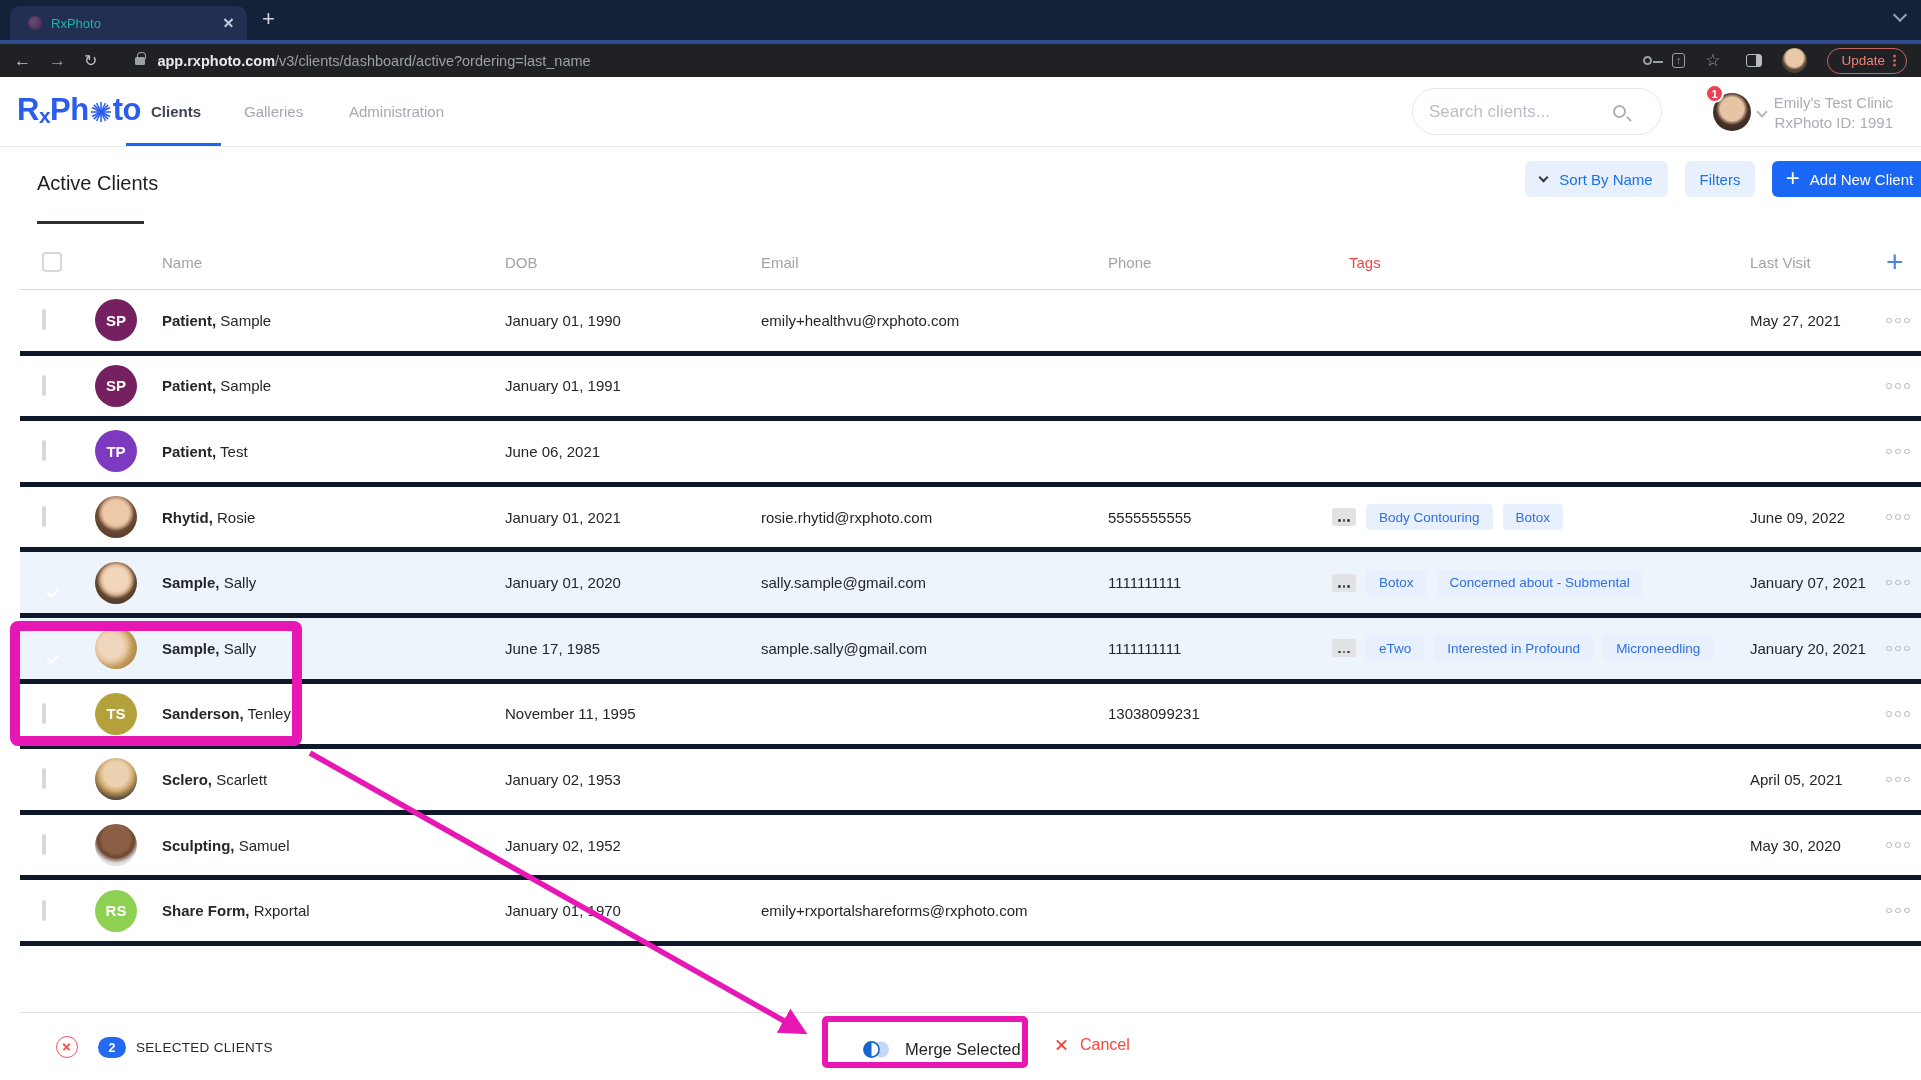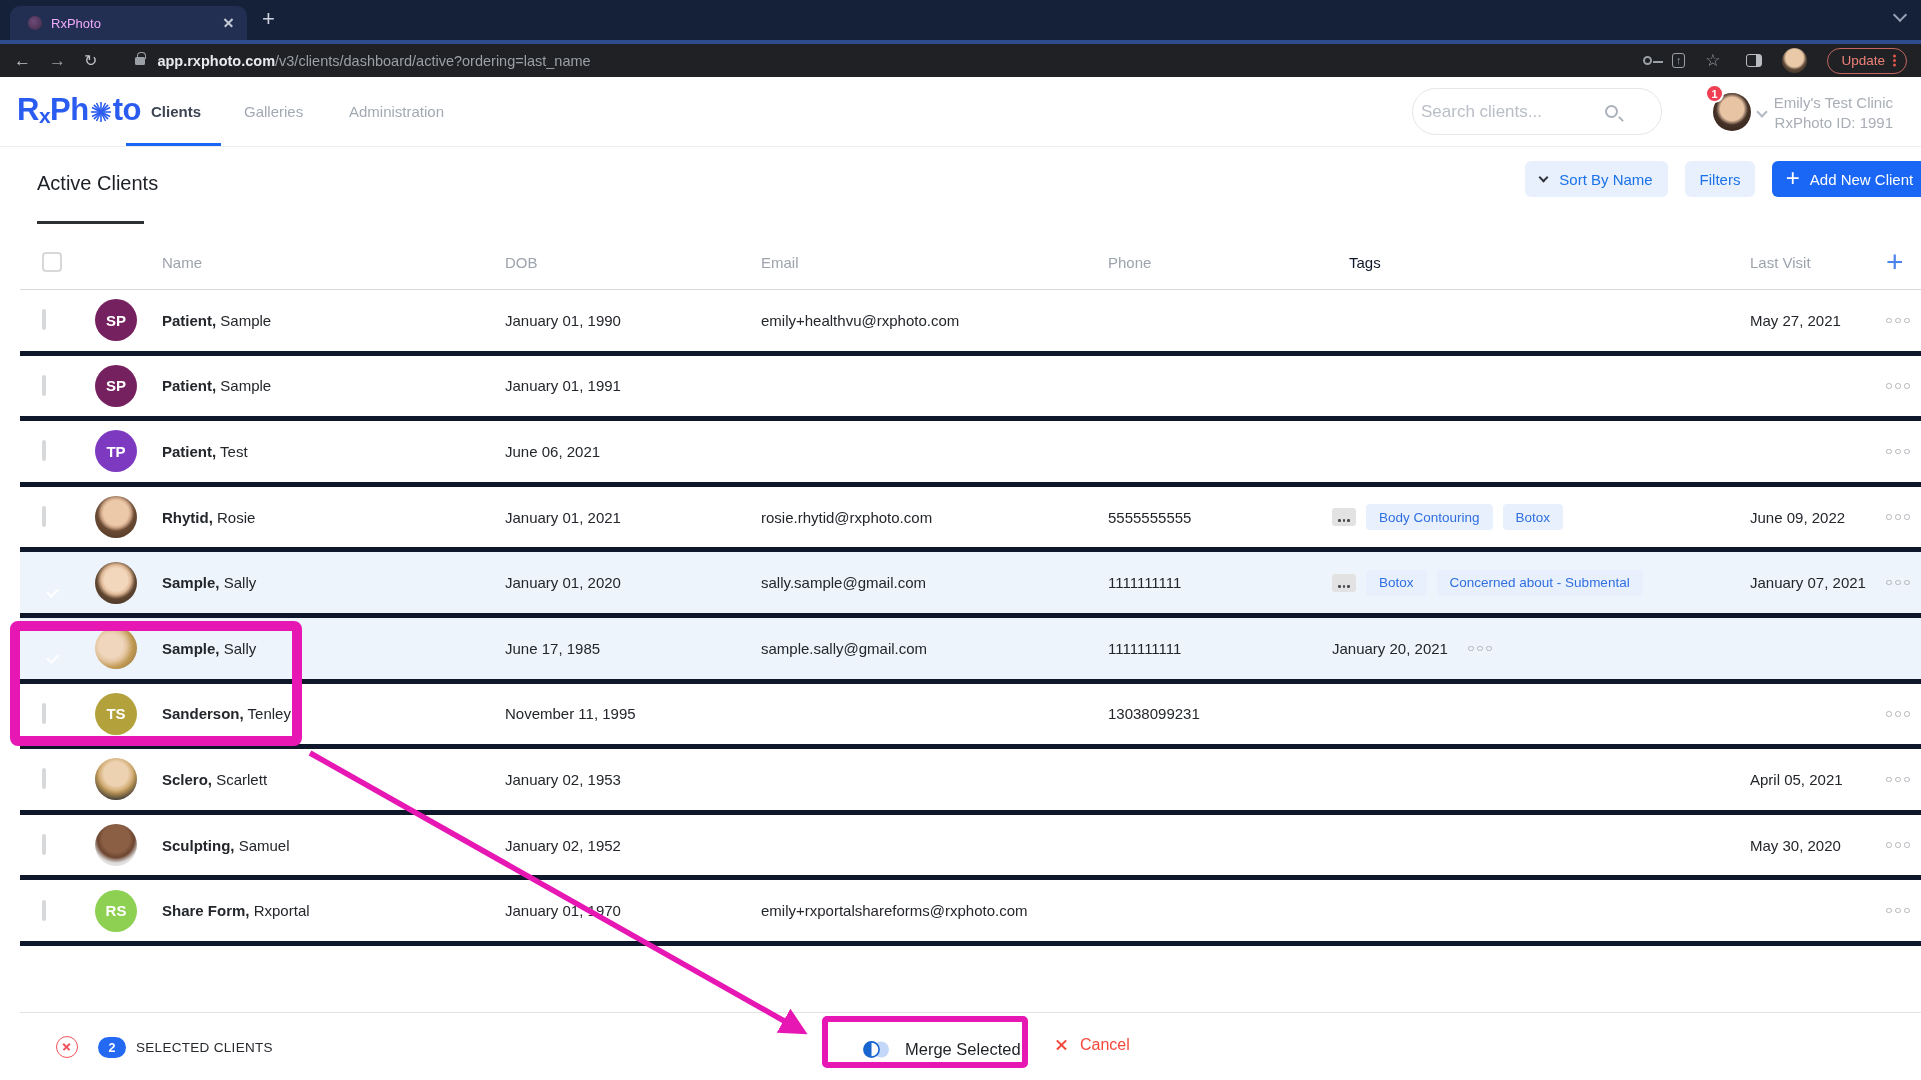--- a/index.html
+++ b/index.html
@@ -5,21 +5,21 @@
   * { margin:0; padding:0; box-sizing:border-box; }
   html,body { width:1921px; height:1080px; overflow:hidden; background:#fff;
     font-family:"Liberation Sans", sans-serif; }
 
   
   .tabbar { position:relative; width:100%; height:40px; background:#152039; }
   .tab { position:absolute; left:10px; top:6px; width:237px; height:34px;
     background:#232f52; border-radius:10px 10px 0 0; display:flex; align-items:center; padding:0 10px; }
   .favicon { width:14px; height:14px; border-radius:50%;
     background:radial-gradient(circle at 40% 40%, #6e4a78, #3c2947); margin:0 9px 0 8px; }
-  .tab-title { color:#f0abfc; font-size:13px; }
+  .tab-title { color:#14b8a6; font-size:13px; }
   .tab-close { margin-left:auto; position:relative; width:16px; height:16px; }
   .tab-close::before, .tab-close::after { content:""; position:absolute; left:2px; top:7px;
     width:11px; height:1.6px; background:#c3c9d4; }
   .tab-close::before { transform:rotate(45deg); } .tab-close::after { transform:rotate(-45deg); }
   .newtab { position:absolute; left:262px; top:8px; color:#cdd3de; font-size:22px; font-weight:300; line-height:22px; }
   .winchev { position:absolute; right:16px; top:10px; width:10px; height:10px;
     border-right:2px solid #99a2b6; border-bottom:2px solid #99a2b6; transform:rotate(45deg); }
   .themeline { width:100%; height:4px; background:#2e4c8e; }
   .urlbar { position:relative; width:100%; height:33px; background:#202124;
     display:flex; align-items:center; }
@@ -51,21 +51,21 @@
   .appheader { position:relative; width:100%; height:70px; background:#fff; border-bottom:1px solid #ececec; }
   .logo { position:absolute; left:17px; top:15px; color:#2b5cf0; font-size:31px; font-weight:600;
     letter-spacing:-0.5px; display:flex; align-items:baseline; }
   .logo .subx { font-size:21px; position:relative; top:3px; }
   .logo svg { position:relative; top:3px; margin:0 1px; }
   .nav-item { position:absolute; top:26px; font-size:15px; color:#a3a9b3; }
   .nav-item.active { color:#3d4453; font-weight:600; }
   .nav-underline { position:absolute; left:126px; bottom:0; width:95px; height:3.5px; background:#1a66f5; }
   .search-wrap { position:absolute; left:1412px; top:11px; width:250px; height:47px;
     border:1.5px solid #e4e6e9; border-radius:24px; display:flex; align-items:center; }
-  .search-wrap input { border:none; outline:none; background:transparent; margin-left:8px;
+  .search-wrap input { border:none; outline:none; background:transparent; margin-left:16px;
     font-size:17px; color:#be185d; width:180px; font-family:"Liberation Sans", sans-serif; }
   .search-wrap input::placeholder { color:#b9bec7; }
   .mag { position:relative; width:13px; height:13px; border:2px solid #aab0b9; border-radius:50%; margin-left:4px; }
   .mag::after { content:""; position:absolute; left:11px; top:11px; width:6px; height:2px;
     background:#aab0b9; transform:rotate(45deg); }
   .hdr-avatar { position:absolute; left:1713px; top:16px; width:38px; height:38px; border-radius:50%;
     background:radial-gradient(circle at 50% 42%, #e8c3a4 0 40%, #463227 55%, #2c2019 100%); }
   .notif-badge { position:absolute; left:1705px; top:7px; width:19px; height:19px; border-radius:50%;
     background:#f03e52; color:#fff; font-size:11px; font-weight:700; display:flex; align-items:center;
     justify-content:center; border:2px solid #fff; }
@@ -97,21 +97,21 @@
   .c-cb { width:75px; padding-left:22px; }
   .c-avatar { width:67px; }
   .c-name { width:343px; font-size:15px; color:#23262b; }
   .c-name b { font-weight:700; }
   .c-dob { width:256px; font-size:15px; color:#23262b; }
   .c-email { width:347px; font-size:15px; color:#23262b; }
   .c-phone { width:224px; font-size:15px; color:#23262b; }
   .c-tags { width:418px; display:flex; align-items:center; gap:10px; }
   .c-visit { width:136px; font-size:15px; color:#23262b; }
   .c-menu { width:55px; display:flex; align-items:center; gap:3.5px; }
-  .thead .c-tags { padding-left:17px; color:#0f172a; }
+  .thead .c-tags { padding-left:17px; color:#ef4444; }
   .cb { width:20px; height:20px; border:2px solid #d6d8da; border-radius:4px; background:#fff; }
   .cb.checked { border:none; background:#1a73e8; position:relative; }
   .cb.checked::after { content:""; position:absolute; left:5px; top:5.5px; width:9px; height:4.5px;
     border-left:2px solid #fff; border-bottom:2px solid #fff; transform:rotate(-45deg); }
   .avatar { width:42px; height:42px; border-radius:50%; color:#fff; font-size:15px; font-weight:700;
     display:flex; align-items:center; justify-content:center; }
   .photo-rhytid { background:radial-gradient(circle at 50% 40%, #ecc9a8 0 38%, #caa183 46%, #6a4a33 56%, #4a3222 100%); }
   .photo-sally1 { background:radial-gradient(circle at 50% 42%, #f2d7bd 0 36%, #dfb896 46%, #5f4631 60%, #3a2a1d 100%); }
   .photo-sally2 { background:radial-gradient(circle at 38% 45%, #efd6bc 0 34%, #e3c49e 46%, #c19a55 62%, #8a6a38 100%); }
   .photo-sclero { background:linear-gradient(180deg, #c9a express 0%, #e8c9a6 40%, #333 100%); }
@@ -358,20 +358,30 @@
       </div>
       <div class="trow selected">
         <div class="c-cb"><span class="cb checked"></span></div>
         <div class="c-avatar">
           <div class="avatar photo-sally2"></div>
         </div>
         <div class="c-name"><b>Sample,</b> Sally</div>
         <div class="c-dob">June 17, 1985</div>
         <div class="c-email">sample.sally@gmail.com</div>
         <div class="c-phone">1111111111</div>
+        <div class="c-tags">
+          <span class="chip-more">
+            <i></i>
+            <i></i>
+            <i></i>
+          </span>
+          <span class="tag">eTwo</span>
+          <span class="tag">Interested in Profound</span>
+          <span class="tag">Microneedling</span>
+        </div>
         <div class="c-visit">January 20, 2021</div>
         <div class="c-menu">
           <span class="dot-o"></span>
           <span class="dot-o"></span>
           <span class="dot-o"></span>
         </div>
       </div>
       <div class="trow">
         <div class="c-cb"><span class="cb"></span></div>
         <div class="c-avatar">

